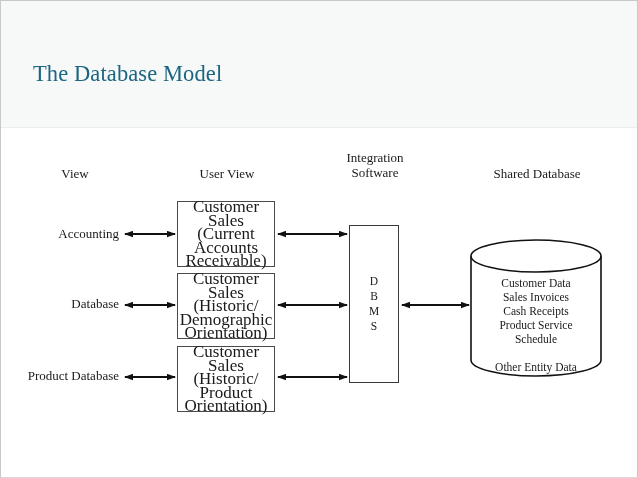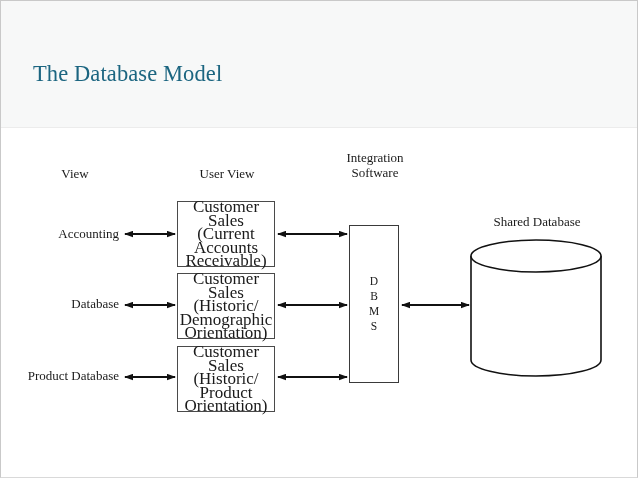--- a/index.html
+++ b/index.html
@@ -49,21 +49,21 @@
     position: absolute;
     font-size: 13px;
     color: #1a1a1a;
     text-align: center;
     line-height: 15px;
     white-space: pre-line;
   }
   #head-user      { left: 24px;  top: 38px;  width: 100px; }
   #head-userview  { left: 172px; top: 38px;  width: 108px; }
   #head-integ     { left: 318px; top: 22px;  width: 112px; }
-  #head-shared    { left: 458px; top: 38px;  width: 156px; margin-top: 48px; }
+  #head-shared    { left: 458px; top: 38px;  width: 156px; }
 
   .actor-label {
     position: absolute;
     font-size: 13px;
     color: #1a1a1a;
     text-align: right;
     white-space: nowrap;
   }
   #actor-accounting  { left: 0px;  top: 98px;  width: 118px; }
   #actor-marketing   { left: 0px;  top: 168px; width: 118px; }
@@ -193,16 +193,23 @@
 S</div>
     </div>
 
     <div id="cylinder">
       <svg id="cyl-svg" width="134" height="140">
         <path d="M2,18 L2,122" stroke="#111111" stroke-width="1.6" fill="none"></path>
         <path d="M132,18 L132,122" stroke="#111111" stroke-width="1.6" fill="none"></path>
         <ellipse cx="67" cy="18" rx="65" ry="16" fill="#ffffff" stroke="#111111" stroke-width="1.6"></ellipse>
         <path d="M2,122 A65,16 0 0 0 132,122" fill="none" stroke="#111111" stroke-width="1.6"></path>
       </svg>
+      <div id="cyl-text">Customer Data
+Sales Invoices
+Cash Receipts
+Product Service
+Schedule
+
+Other Entity Data</div>
     </div>
 
   </div>
 </div>
 
 </body></html>

